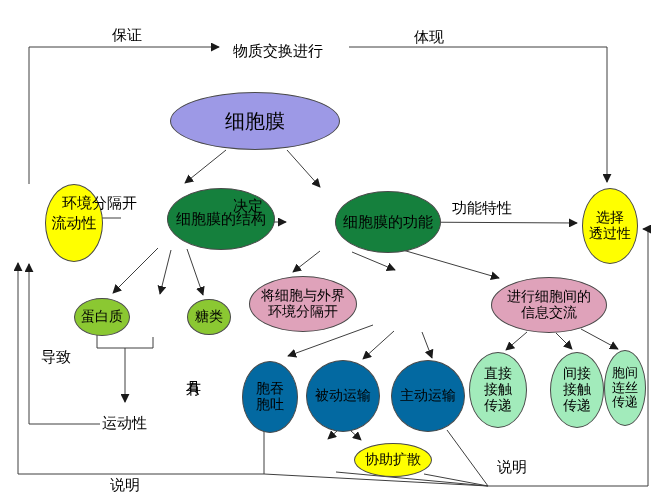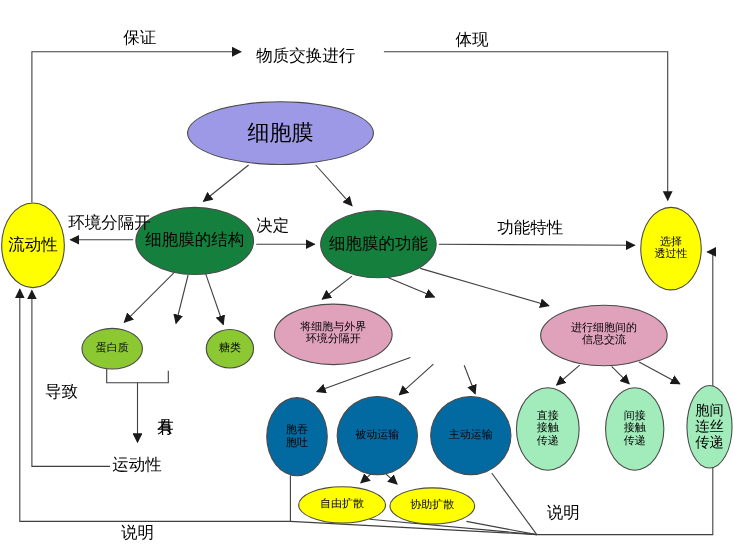--- a/index.html
+++ b/index.html
@@ -10,26 +10,26 @@
   #wires{position:absolute;left:0;top:0;width:667px;height:500px;}
   .node{
     position:absolute;display:flex;align-items:center;justify-content:center;
     text-align:center;border:1px solid #4a4a4a;border-radius:50%;
     white-space:pre-line;line-height:1.12;box-sizing:border-box;padding:1px;
   }
   .purple{background:#9d99e6;}
   .cyan{background:#15803d;}
   .yellow{background:#ffff00;}
   .green{background:#8bc832;}
-  .pink{background:#dfa2ba;font-family:Liberation Mono, monospace;}
+  .pink{background:#dfa2ba;}
   .salmon{background:#0369a1;}
   .lgreen{background:#a2ebbb;}
   .fs16{font-size:20px;}
-  .fs15{font-size:15px;}
-  .fs14{font-size:10px;}
+  .fs15{font-size:15px;margin-left:44px;}
+  .fs14{font-size:14px;}
   .fs13{font-size:13px;}
   .lbl{
     position:absolute;white-space:nowrap;font-size:15px;line-height:1.1;
   }
   .vert{writing-mode:vertical-rl;text-orientation:upright;white-space:normal;}
 </style>
 </head>
 <body>
 
 <div id="canvas">
@@ -120,25 +120,24 @@
   <div class="node salmon fs14" style="left:391px;top:360px;width:74px;height:72px;">主动运输</div>
 
   <div class="node lgreen fs14" style="left:469px;top:352px;width:58px;height:76px;">直接
 接触
 传递</div>
 
   <div class="node lgreen fs14" style="left:550px;top:352px;width:54px;height:76px;">间接
 接触
 传递</div>
 
-  <div class="node lgreen fs13" style="left:624px;top:350px;width:42px;height:76px;">胞间
+  <div class="node lgreen fs13" style="left:604px;top:350px;width:42px;height:76px;">胞间
 连丝
 传递</div>
 
-  <div class="node yellow fs14" style="left:271px;top:442px;width:80px;height:34px;">自由扩散</div>
 
   <div class="node yellow fs14" style="left:354px;top:443px;width:78px;height:34px;">协助扩散</div>
 
   <div class="lbl" style="left:112px;top:27px;">保证</div>
 
   <div class="lbl fs16" style="left:233px;top:43px;">物质交换进行</div>
 
   <div class="lbl" style="left:414px;top:29px;">体现</div>
 
   <div class="lbl" style="left:62px;top:195px;">环境分隔开</div>

